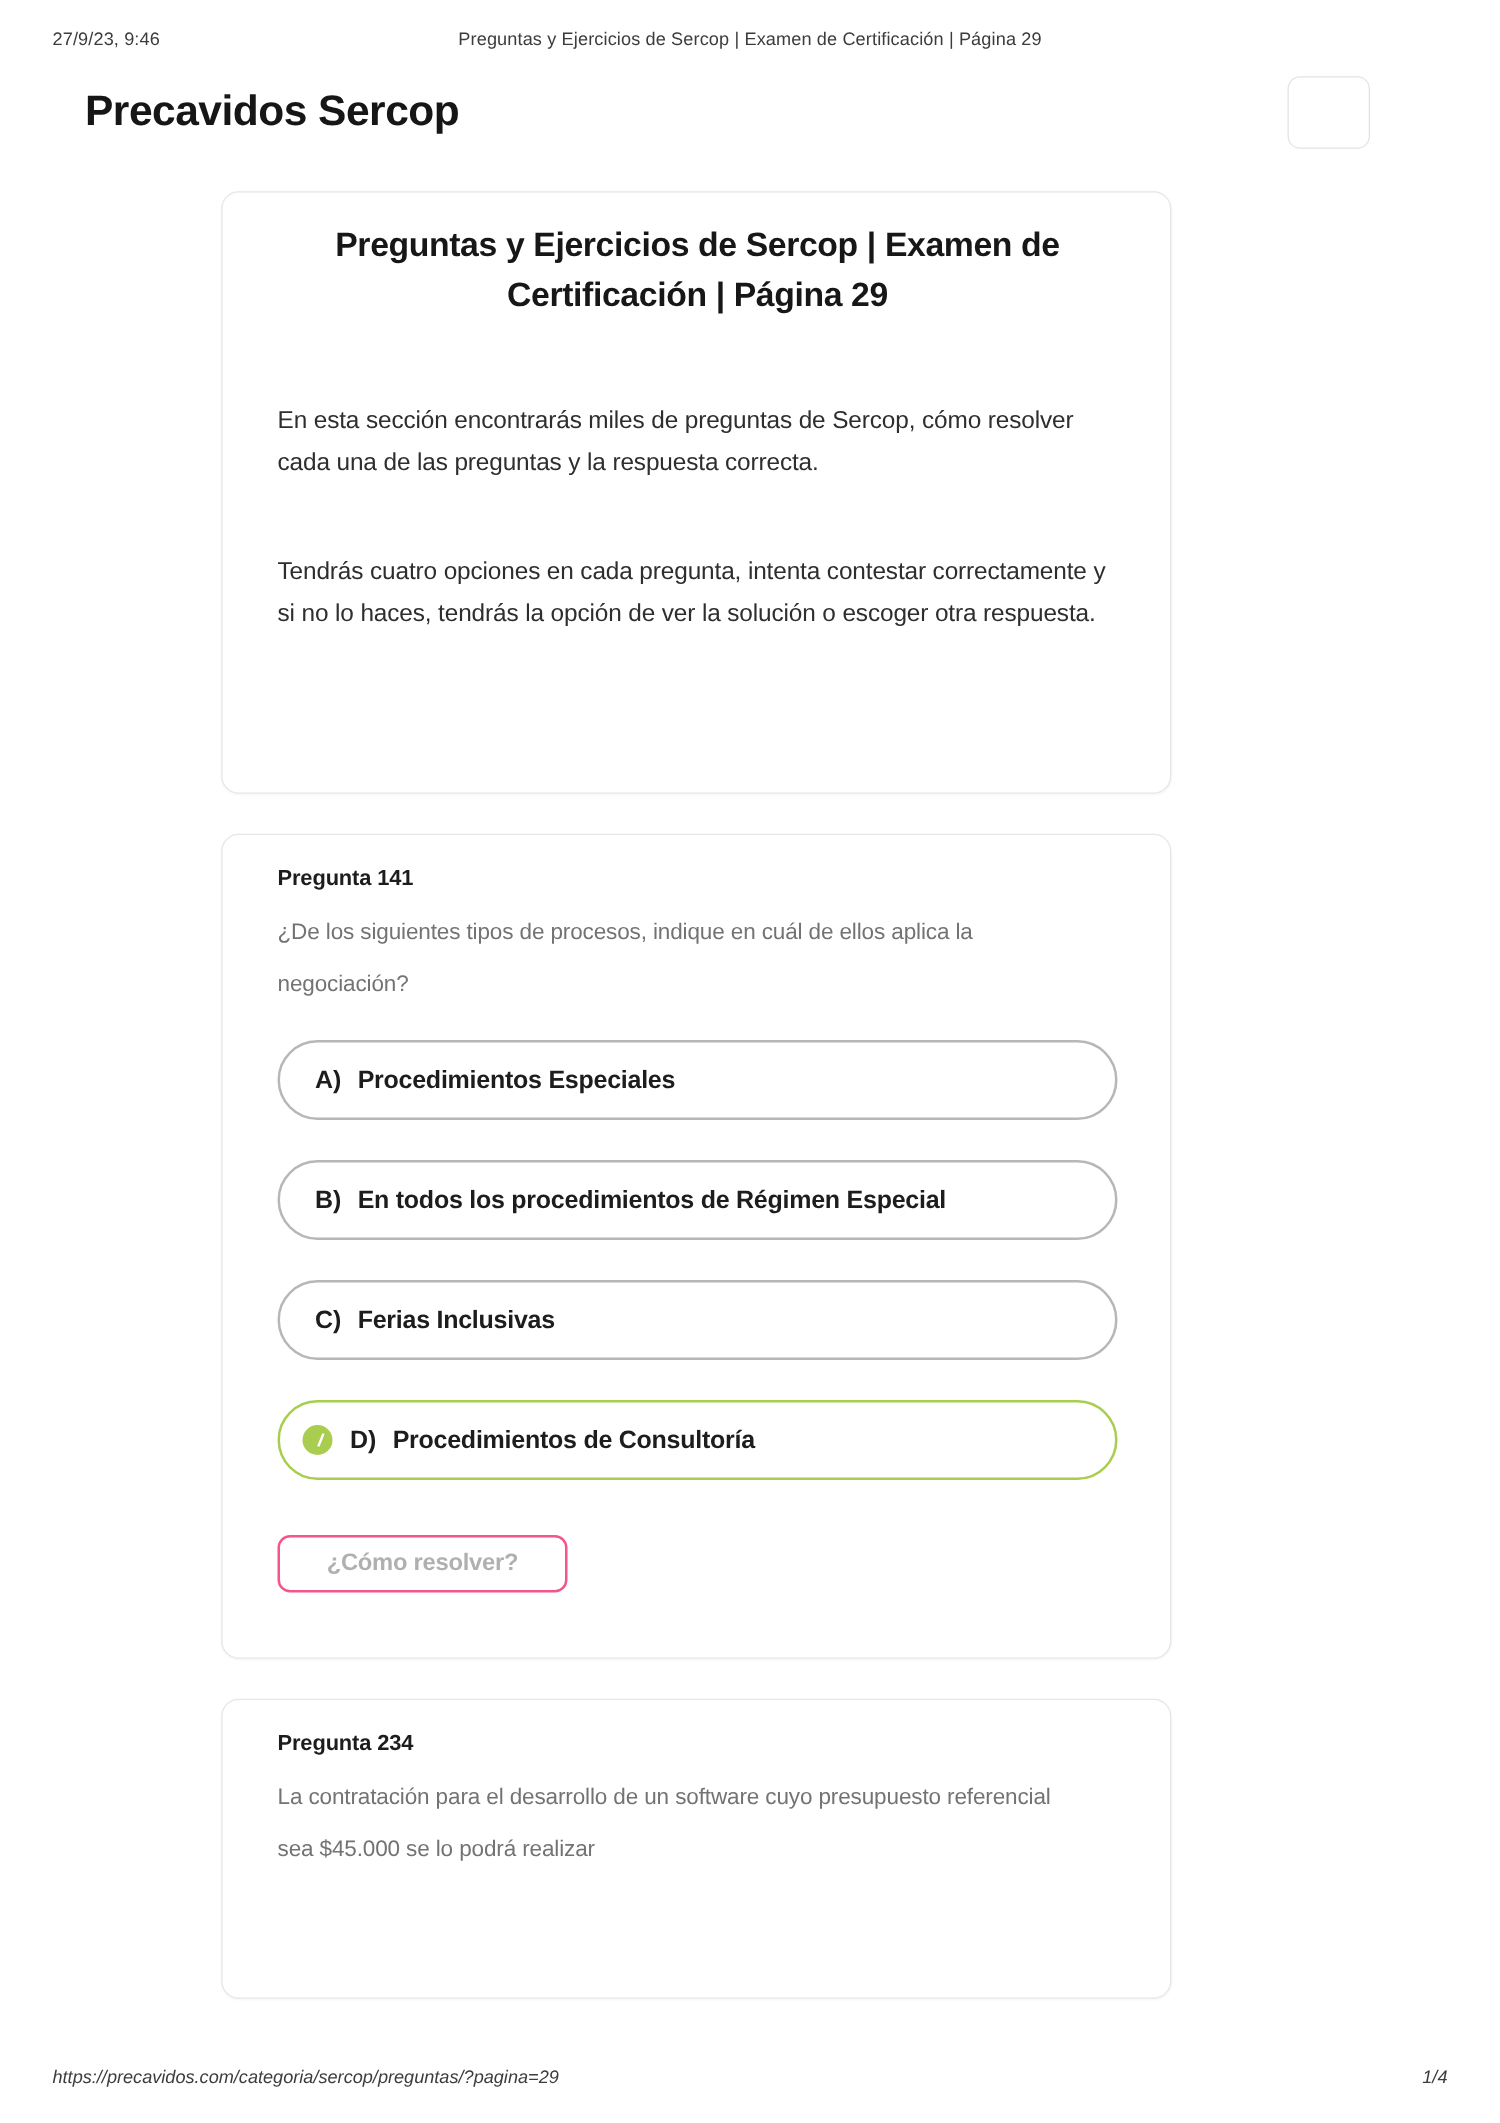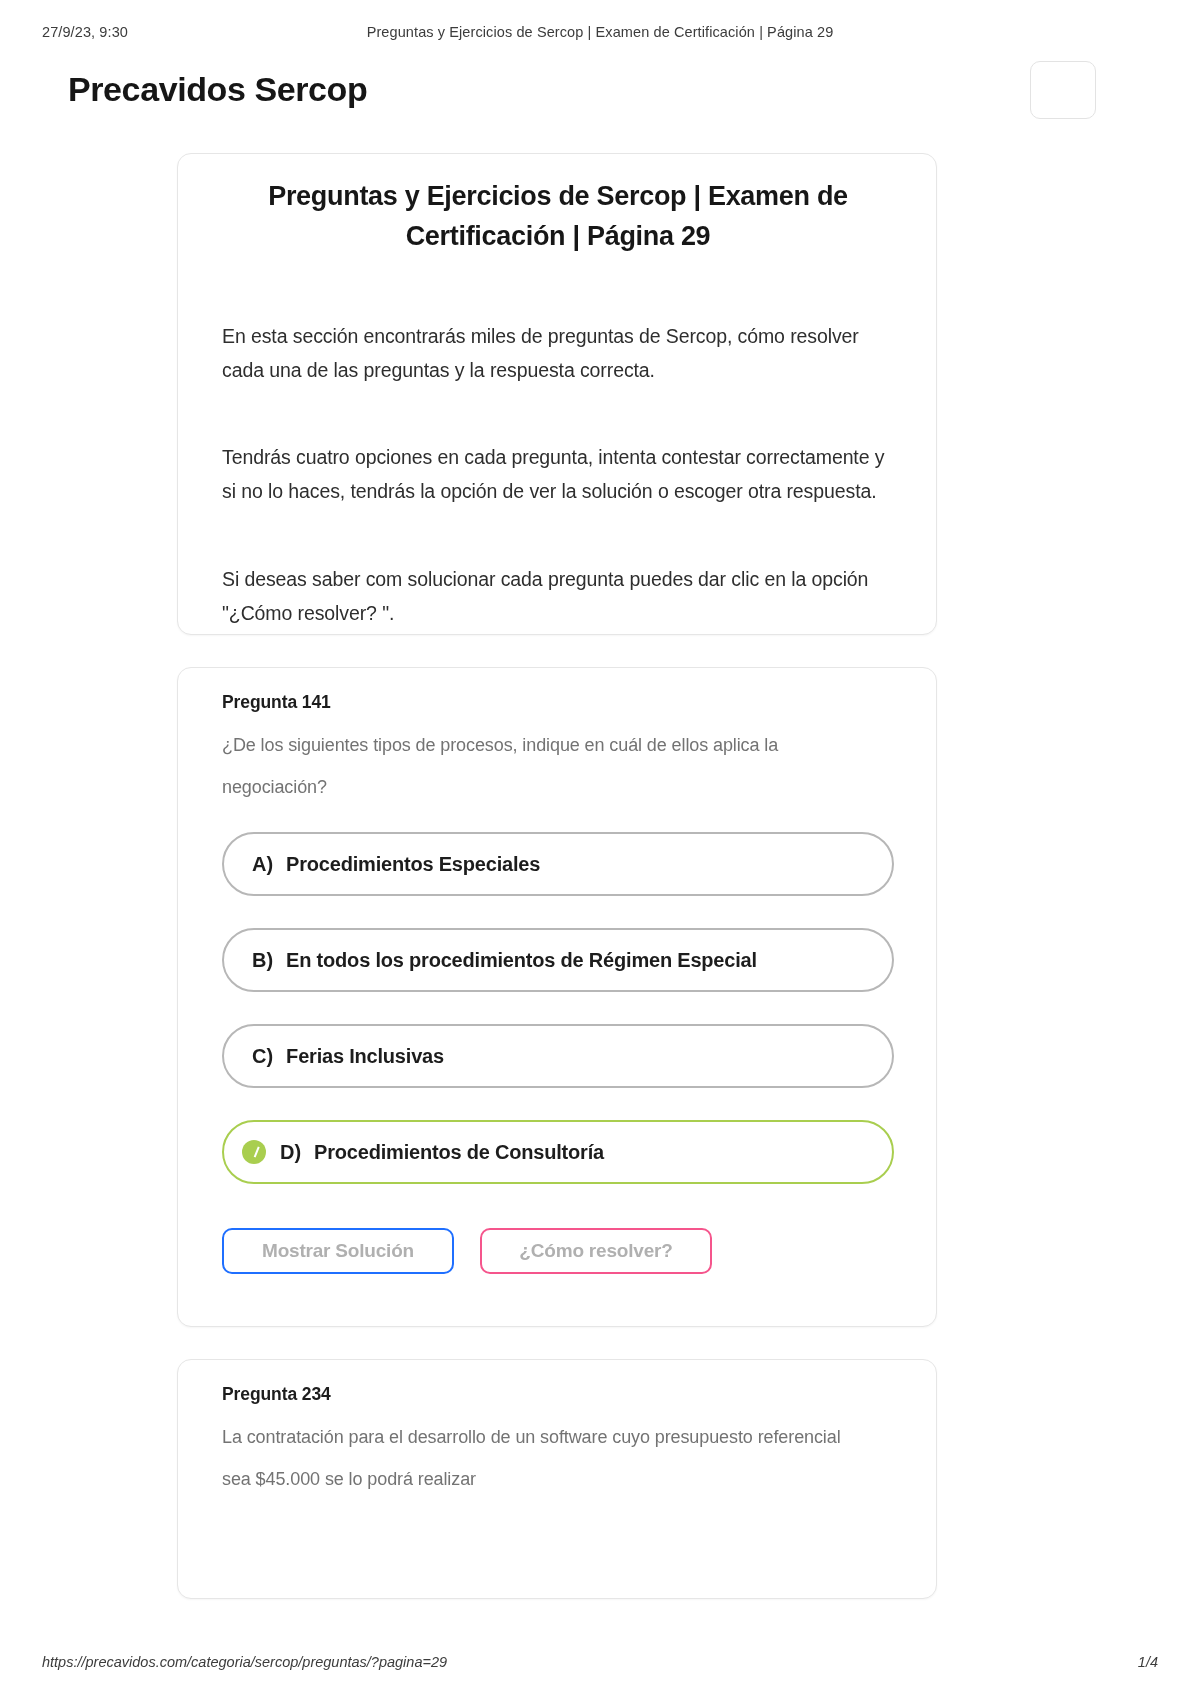--- a/index.html
+++ b/index.html
@@ -235,34 +235,33 @@
     letter-spacing: -0.2px;
     white-space: nowrap;
   }
   .btn-solution { width: 232px; border: 2.5px solid #1f6fff; }
   .btn-howto    { width: 232px; border: 2.5px solid #f5558c; }
 </style>
 </head>
 <body>
 
 <div class="print-header">
-  <span class="ph-date">27/9/23, 9:30</span>
+  <span class="ph-date">27/9/23, 9:46</span>
   <span class="ph-title">Preguntas y Ejercicios de Sercop | Examen de Certificación | Página 29</span>
 </div>
 
 <div class="site-header">
   <div class="brand">Precavidos Sercop</div>
   <div class="menu-box"></div>
 </div>
 
 <div class="card card-intro">
   <div class="intro-title">Preguntas y Ejercicios de Sercop | Examen de Certificación | Página 29</div>
   <div class="intro-p intro-p1">En esta sección encontrarás miles de preguntas de Sercop, cómo resolver cada una de las preguntas y la respuesta correcta.</div>
   <div class="intro-p intro-p2">Tendrás cuatro opciones en cada pregunta, intenta contestar correctamente y si no lo haces, tendrás la opción de ver la solución o escoger otra respuesta.</div>
-  <div class="intro-p intro-p3">Si deseas saber com solucionar cada pregunta puedes dar clic en la opción "¿Cómo resolver? ".</div>
 </div>
 
 <div class="card card-q141">
   <div class="q-label">Pregunta 141</div>
   <div class="q-text">¿De los siguientes tipos de procesos, indique en cuál de ellos aplica la negociación?</div>
 
   <div class="options">
 
     <div class="option">
       <span class="opt-letter">A)</span>
@@ -281,21 +280,20 @@
 
     <div class="option selected">
       <span class="opt-dot"></span>
       <span class="opt-letter">D)</span>
       <span class="opt-text">Procedimientos de Consultoría</span>
     </div>
 
   </div>
 
   <div class="actions">
-    <div class="btn btn-solution">Mostrar Solución</div>
     <div class="btn btn-howto">¿Cómo resolver?</div>
   </div>
 </div>
 
 <div class="card card-q142">
   <div class="q-label">Pregunta 234</div>
   <div class="q-text">La contratación para el desarrollo de un software cuyo presupuesto referencial sea $45.000 se lo podrá realizar</div>
 </div>
 
 <div class="print-footer">

